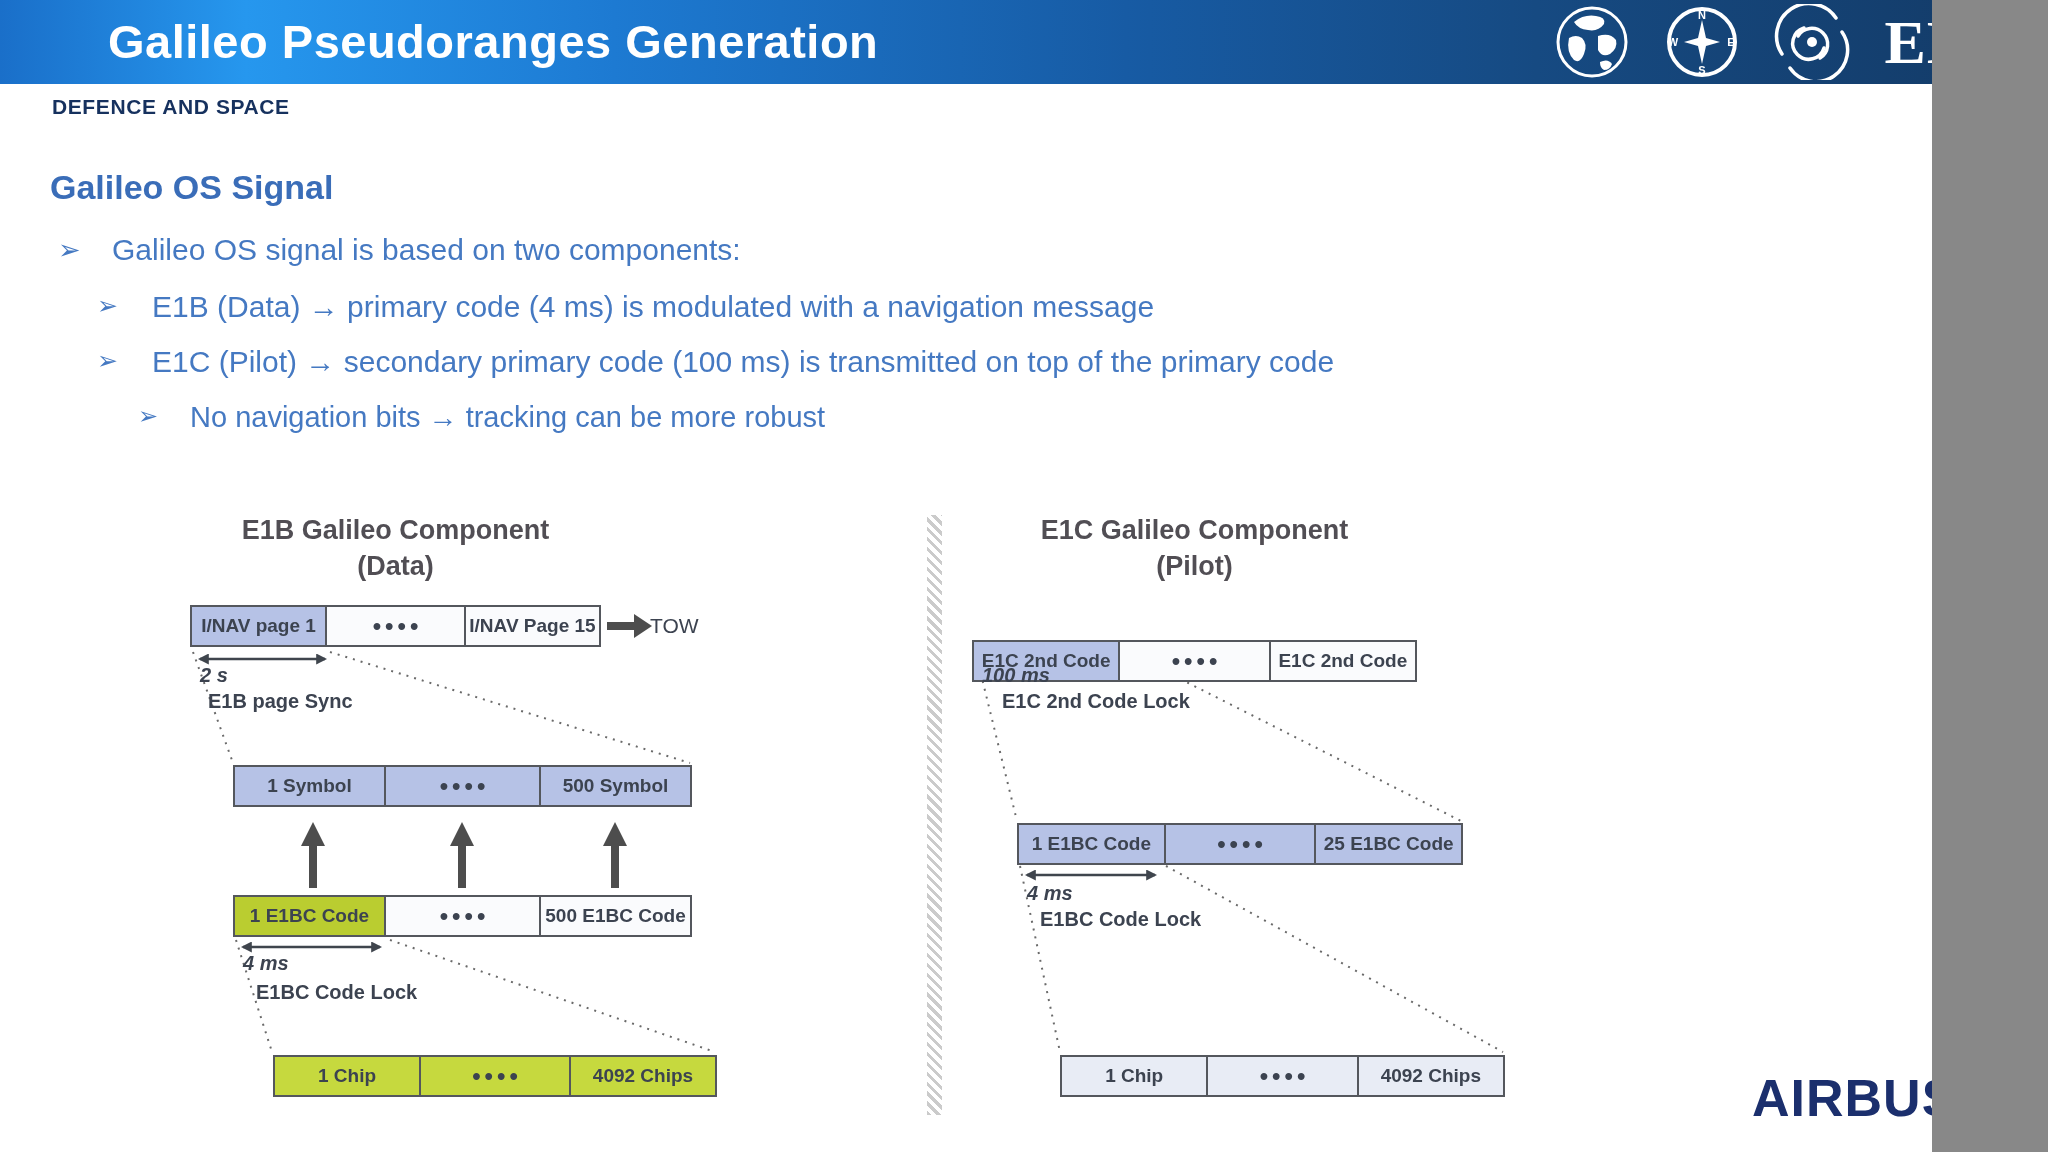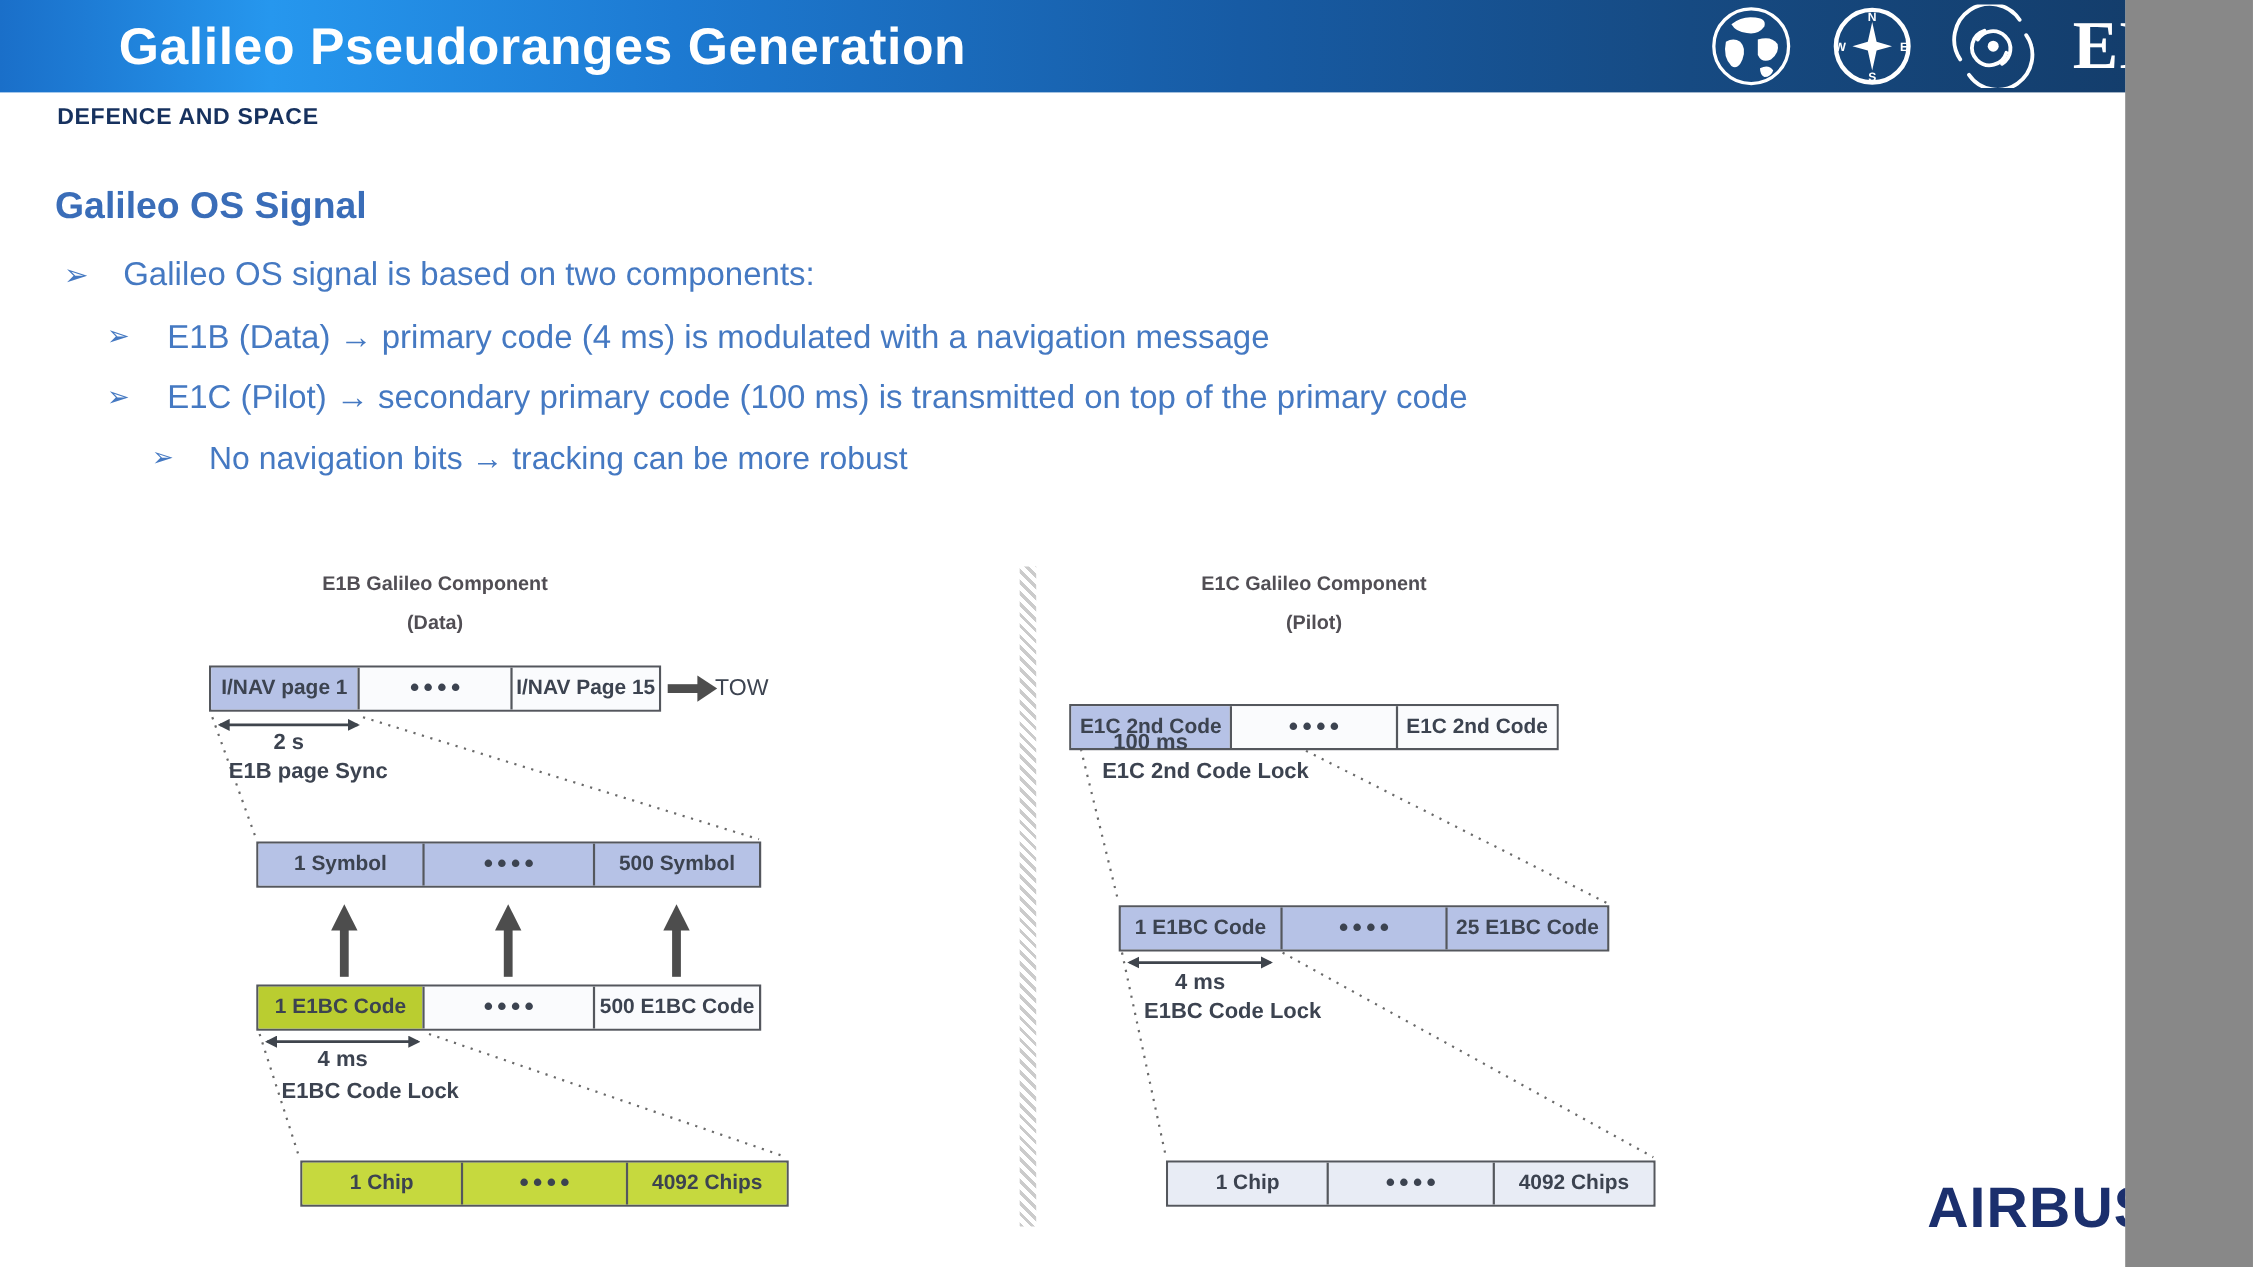--- a/index.html
+++ b/index.html
@@ -19,32 +19,32 @@
   .subheader{position:absolute;left:52px;top:95px;color:#16315e;font-size:21px;font-weight:700;
              letter-spacing:.6px;}
 
   
   .heading{position:absolute;left:50px;top:168px;color:#3a6db8;font-size:34px;font-weight:700;}
   .bullet{position:absolute;white-space:nowrap;color:#4579c2;}
   .bullet .mk{position:absolute;color:#4579c2;}
   .b-l1{font-size:30px;} .b-l2{font-size:30px;} .b-l3{font-size:29px;}
 
   
-  .diag-title{position:absolute;text-align:center;color:#514e54;font-size:18px;font-weight:700;
+  .diag-title{position:absolute;text-align:center;color:#514e54;font-size:27px;font-weight:700;
               line-height:36px;}
   .row{position:absolute;height:42px;display:flex;border:2px solid #54575d;box-sizing:border-box;
        background:#fafbfd;}
   .cell{flex:1 1 0;display:flex;align-items:center;justify-content:center;
         font-size:19px;font-weight:700;color:#3c4350;box-sizing:border-box;white-space:nowrap;}
   .cell + .cell{border-left:2px solid #54575d;}
   .f-lav{background:#b6c2e6;} .f-white{background:#fafbfd;} .f-pale{background:#e8ecf5;}
   .f-green{background:#bacd30;} .f-green2{background:#c6d93e;}
   .dots{font-size:24px;letter-spacing:4px;padding-left:4px;}
 
-  .dim-label{position:absolute;text-align:center;color:#3c4350;font-size:20px;font-weight:700;}
+  .dim-label{position:absolute;color:#3c4350;font-size:20px;font-weight:700;font-style:italic;}
   .dim-caption{position:absolute;color:#3c4350;font-size:20px;font-weight:700;white-space:nowrap;}
   .tow{position:absolute;left:650px;top:614px;color:#3c4350;font-size:21px;font-weight:400;}
 
   .divider{position:absolute;left:927px;top:515px;width:15px;height:600px;
     background:repeating-linear-gradient(45deg,#cbcbcb 0 3px,#ffffff 3px 7px);}
 
   .airbus{position:absolute;left:1752px;top:1068px;color:#1b2f6d;font-size:52px;font-weight:800;
           letter-spacing:1px;}
 
   .overlay{position:absolute;left:0;top:0;pointer-events:none;}

